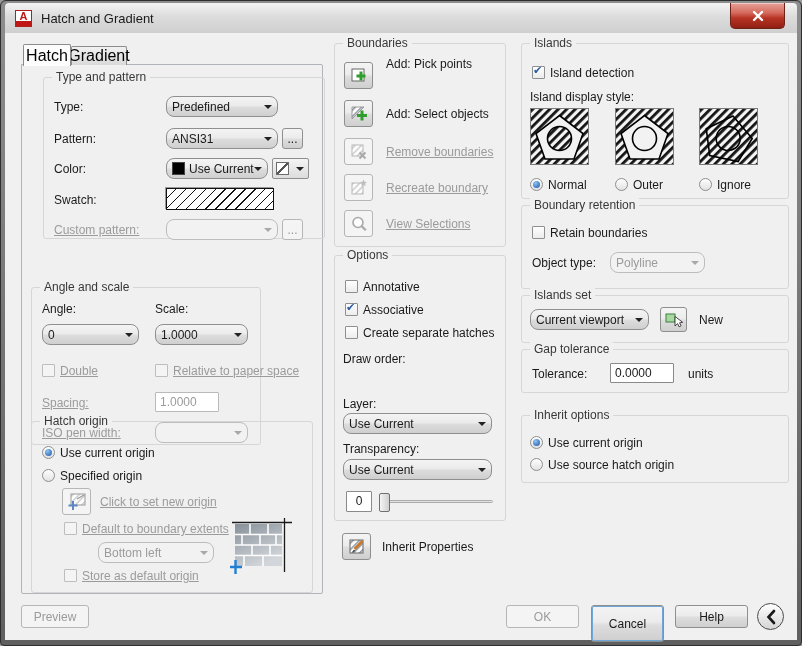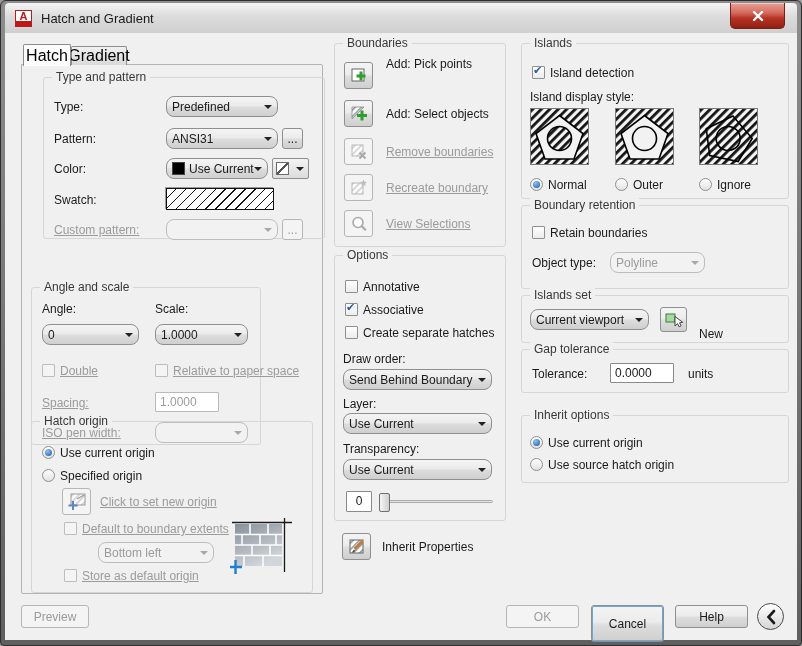--- a/index.html
+++ b/index.html
@@ -230,24 +230,20 @@
 
     <div class="grp" style="left:329px;top:222px;width:172px;height:266px;">
       <span class="gt">Options</span>
       <span class="cb" style="left:10px;top:24px;"></span>
       <span class="lbl" style="left:28px;top:24px;">Annotative</span>
       <span class="cb on" style="left:10px;top:47px;"></span>
       <span class="lbl" style="left:28px;top:47px;">Associative</span>
       <span class="cb" style="left:10px;top:70px;"></span>
       <span class="lbl" style="left:28px;top:70px;">Create separate hatches</span>
       <span class="lbl" style="left:8px;top:96px;">Draw order:</span>
-      <div class="combo" style="left:8px;top:113px;width:149px;">
-          <span>Send Behind Boundary</span>
-          <span class="arr"></span>
-        </div>
       <span class="lbl" style="left:8px;top:141px;">Layer:</span>
       <div class="combo" style="left:8px;top:157px;width:149px;">
           <span>Use Current</span>
           <span class="arr"></span>
         </div>
       <span class="lbl" style="left:8px;top:186px;">Transparency:</span>
       <div class="combo" style="left:8px;top:203px;width:149px;">
           <span>Use Current</span>
           <span class="arr"></span>
         </div>
@@ -319,21 +315,21 @@
       <div class="combo" style="left:8px;top:13px;width:119px;">
           <span>Current viewport</span>
           <span class="arr"></span>
         </div>
       <div class="btn iconbtn" style="left:138px;top:11px;width:27px;height:25px;">
         <svg width="20" height="18" viewBox="0 0 20 18">
           <rect x="2" y="3" width="9" height="8" fill="#a6d8a0" stroke="#3f7d3f"></rect>
           <path d="M11 5.5v9.5l2.6-2.4 1.5 3.2 2-1-1.6-3 3.2-.5z" fill="#fff" stroke="#333" stroke-width="0.9"></path>
         </svg>
       </div>
-      <span class="lbl" style="left:177px;top:31px;">New</span>
+      <span class="lbl" style="left:177px;top:17px;">New</span>
     </div>
 
     <div class="grp" style="left:516px;top:316px;width:268px;height:44px;">
       <span class="gt">Gap tolerance</span>
       <span class="lbl" style="left:10px;top:17px;">Tolerance:</span>
       <div class="txtbox" style="left:88px;top:13px;width:64px;height:20px;"><span>0.0000</span></div>
       <span class="lbl" style="left:166px;top:17px;">units</span>
     </div>
 
     <div class="grp" style="left:516px;top:366px;width:268px;height:68px;margin-top:16px;">

